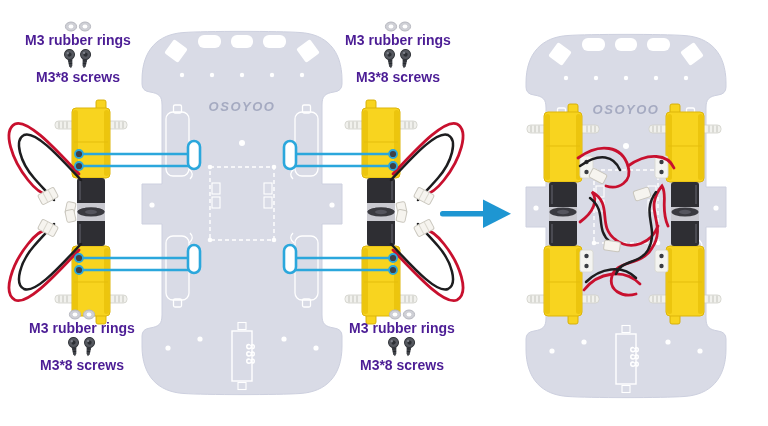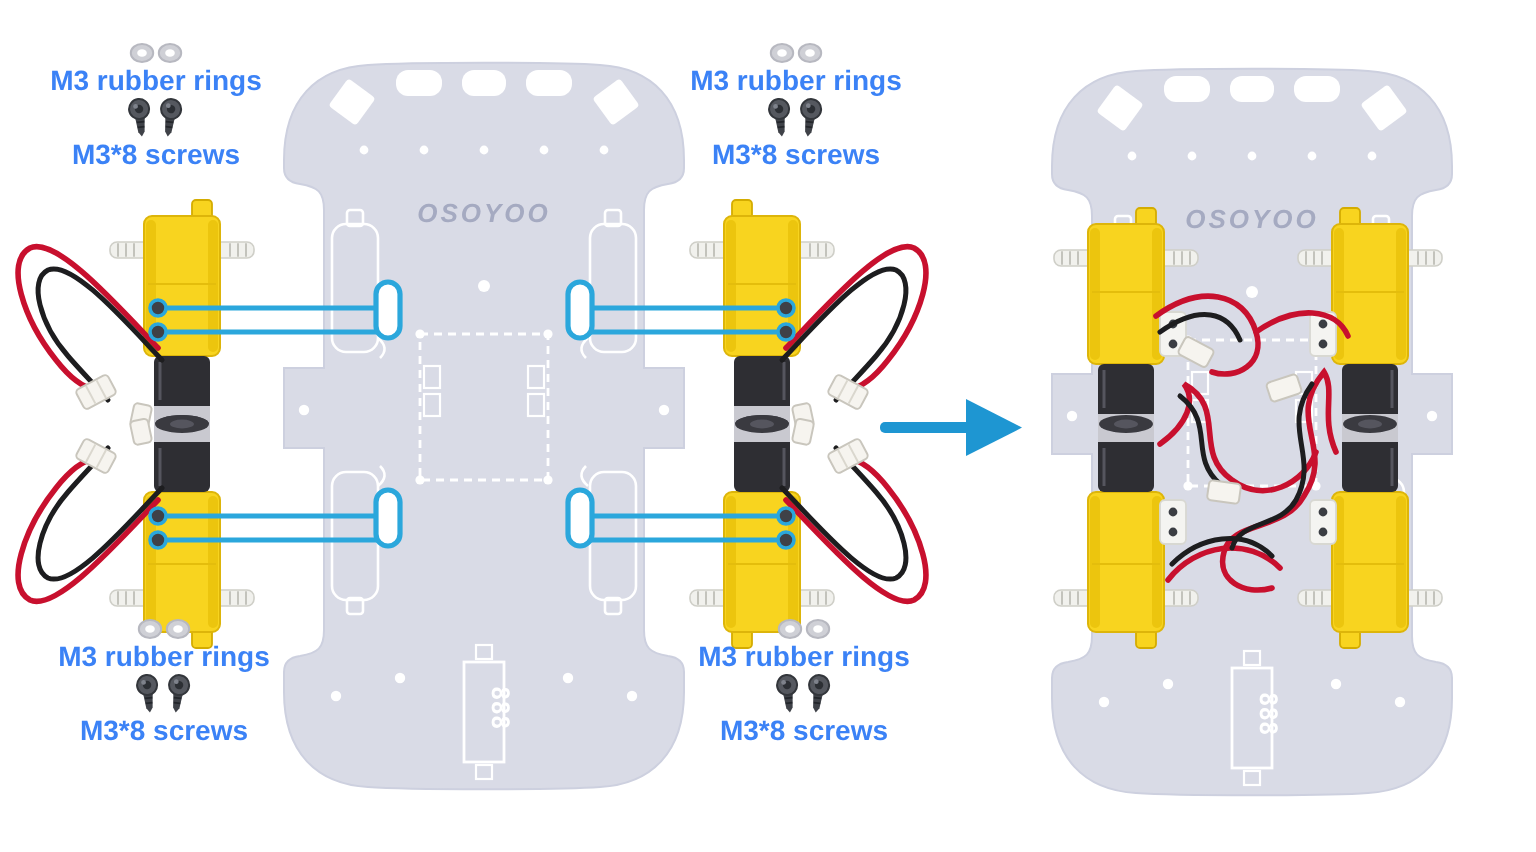--- a/index.html
+++ b/index.html
@@ -1,21 +1,21 @@
 <!DOCTYPE html>
 <html><head>
 <meta charset="utf-8">
 <style>
   html,body{margin:0;padding:0;background:#fff;}
   .stage{position:relative;width:768px;height:426px;background:#ffffff;overflow:hidden;
          font-family:"Liberation Sans",sans-serif;}
   .stage svg.main{position:absolute;left:0;top:0;}
   
   .pl{position:absolute;width:132px;display:flex;flex-direction:column;align-items:center;}
-  .pl-text{font-weight:bold;font-size:14px;line-height:15px;color:#3b82f6;white-space:nowrap;margin:1px 0;}
+  .pl-text{font-weight:bold;font-size:14px;line-height:15px;color:#4c1d95;white-space:nowrap;margin:1px 0;}
   .pl.tl{left:12px;top:21px;}
   .pl.tr{left:332px;top:21px;}
   .pl.bl{left:16px;top:309px;}
   .pl.br{left:336px;top:309px;}
   .ic{display:block;}
   .logo-text{font-style:italic;font-weight:bold;font-size:13px;fill:#A5AAC1;letter-spacing:1.5px;}
   .batt-text{font-family:"DejaVu Sans Mono",monospace;font-weight:bold;font-size:12px;fill:#ffffff;letter-spacing:0;}
 </style>
 </head>
 <body>

